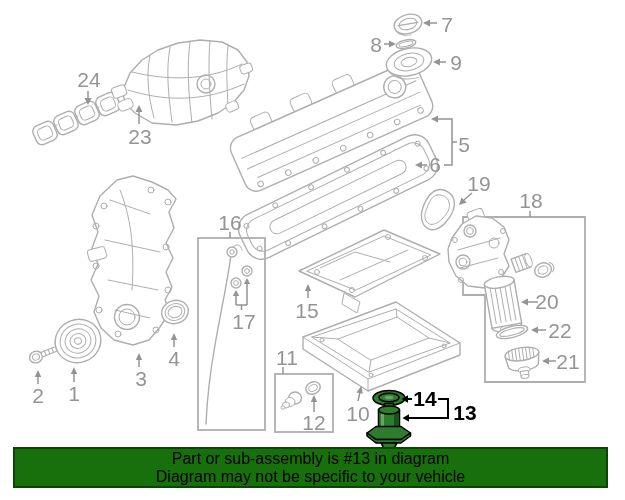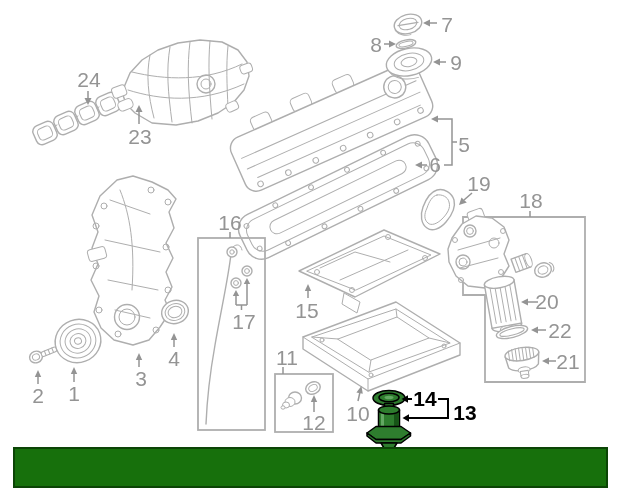--- a/index.html
+++ b/index.html
@@ -363,14 +363,16 @@
     <path class="calb" d="M412,399 L407,399"></path>
         <polygon class="hdb" points="408,395.2 408,402.8 401.5,399"></polygon>
     <text class="numb" x="425" y="406">14</text>
     <path class="calb" d="M438,399 L448,399 L448,418 L408,418"></path>
     <polygon class="hdb" points="409,414.2 409,421.8 402.5,418"></polygon>
     <text class="numb" x="465" y="420">13</text>
   </g>
 </svg>
 
 <div id="banner">
+  <div>Part or sub-assembly is #13 in diagram</div>
+  <div>Diagram may not be specific to your vehicle</div>
 </div>
 </div>
 
 </body></html>

